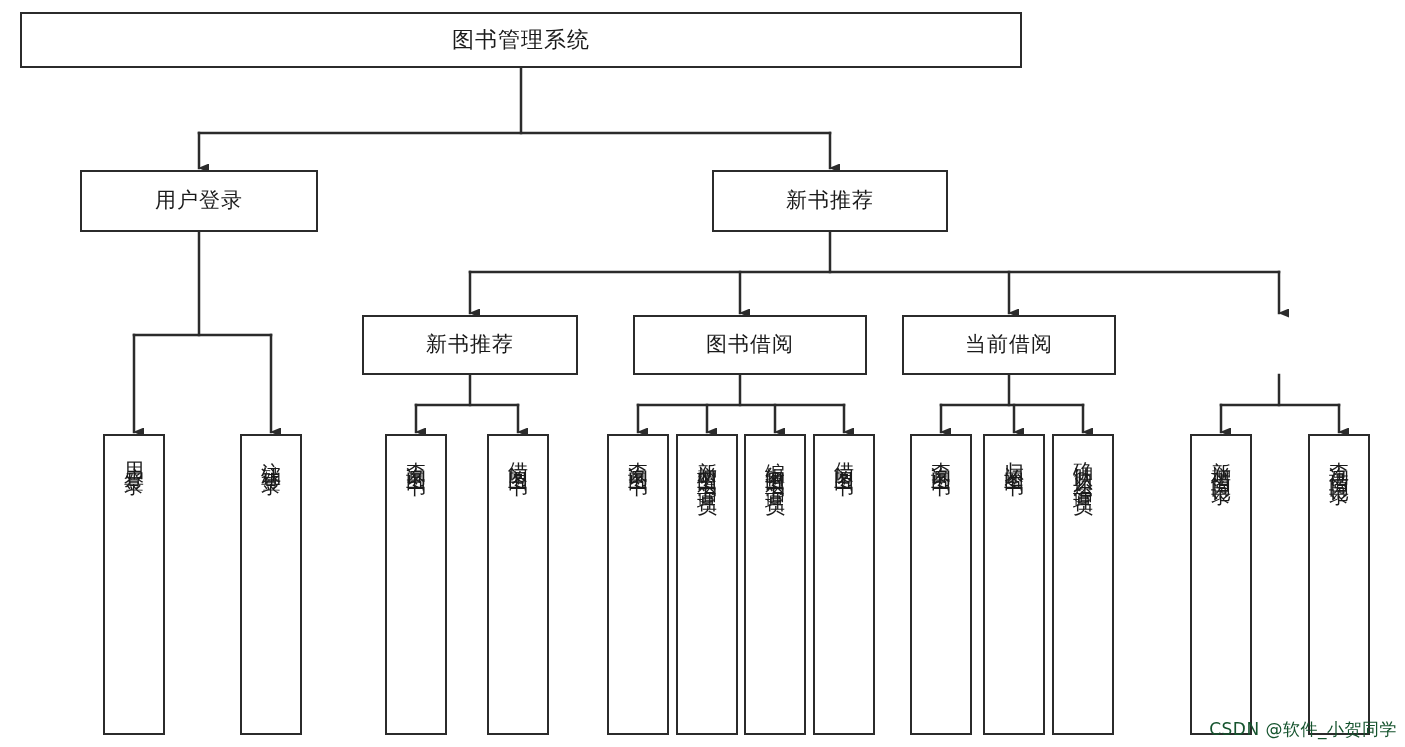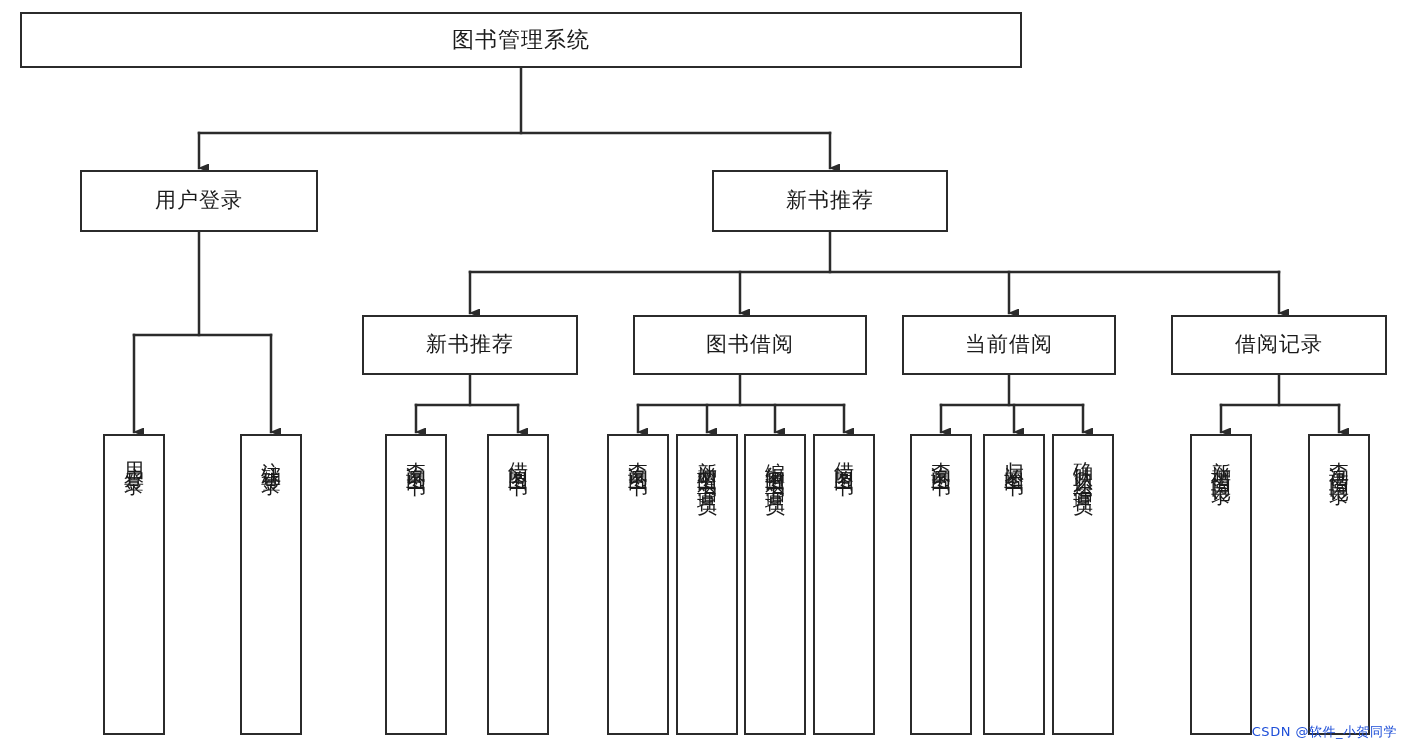--- a/index.html
+++ b/index.html
@@ -58,22 +58,22 @@
     left: 0;
     top: 0;
     width: 1405px;
     height: 747px;
     pointer-events: none;
   }
   #watermark {
     position: absolute;
     right: 8px;
     bottom: 6px;
-    font-size: 13px;
-    color: #1d4ed8;
+    font-size: 17px;
+    color: #14532d;
     letter-spacing: 0.5px;
     white-space: nowrap;
   }
 </style>
 </head>
 <body>
 
 <div id="diagram-root">
 
   <svg id="connector-layer" viewBox="0 0 1405 747" width="1405" height="747" aria-hidden="true">
@@ -132,23 +132,20 @@
 
   <div class="node horiz" style="left: 362px; top: 315px; width: 216px; height: 60px;">
     <span>新书推荐</span>
   </div>
   <div class="node horiz" style="left: 633px; top: 315px; width: 234px; height: 60px;">
     <span>图书借阅</span>
   </div>
   <div class="node horiz" style="left: 902px; top: 315px; width: 214px; height: 60px;">
     <span>当前借阅</span>
   </div>
-  <div class="node horiz" style="left: 1171px; top: 315px; width: 216px; height: 60px;">
-    <span>借阅记录</span>
-  </div>
 
   <div class="node leaf" style="left: 103px; top: 434px; width: 62px; height: 301px;">
     <span class="leaf-text">用户登录</span>
   </div>
   <div class="node leaf" style="left: 240px; top: 434px; width: 62px; height: 301px;">
     <span class="leaf-text">注销登录</span>
   </div>
   <div class="node leaf" style="left: 385px; top: 434px; width: 62px; height: 301px;">
     <span class="leaf-text">查询图书</span>
   </div>

